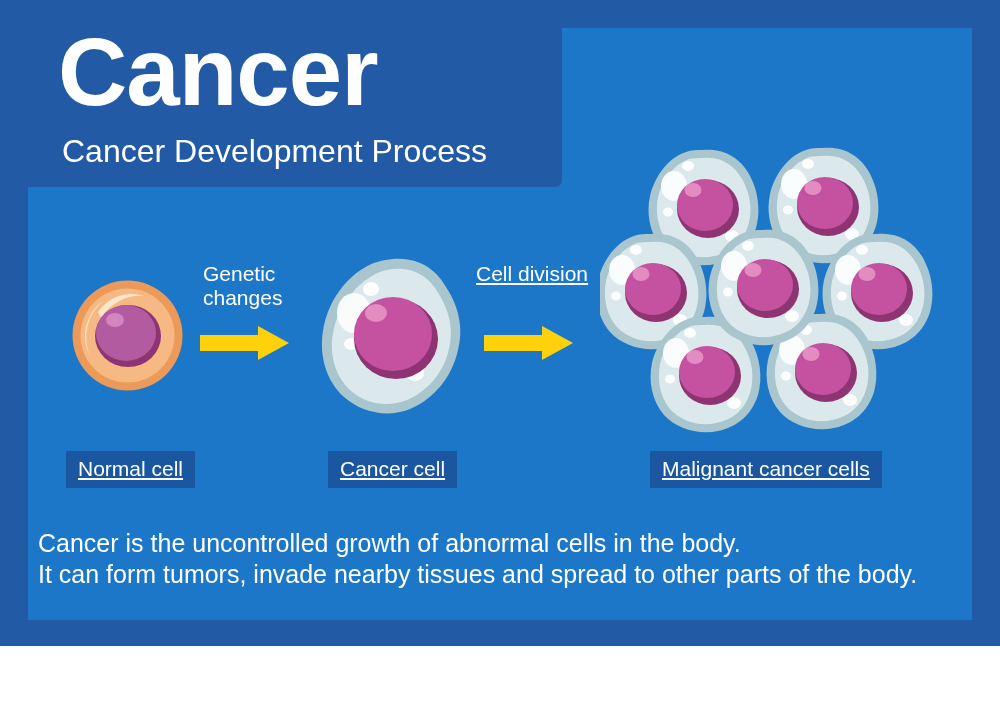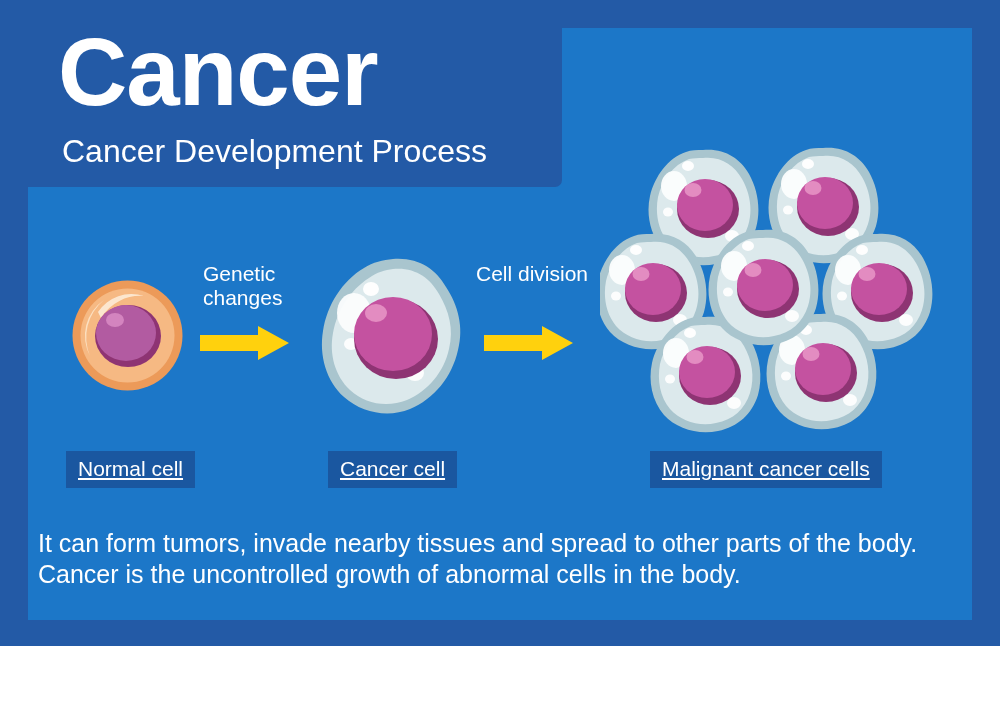--- a/index.html
+++ b/index.html
@@ -48,21 +48,21 @@
   #stage-malignant{left:600px;top:140px;width:340px;height:300px;}
 
   
   .step-label{
     position:absolute;
     color:#ffffff;
     font-size:21px;line-height:24px;
     white-space:pre-line;
   }
   #label-genetic{left:203px;top:262px;}
-  #label-division{left:476px;top:262px;}
+  #label-division{left:476px;top:262px;text-decoration:underline;}
 
   
   .arrow{position:absolute;}
   #arrow1{left:200px;top:325px;}
   #arrow2{left:484px;top:325px;}
 
   
   .caption-box{
     position:absolute;
     background:#1A57A0;
@@ -208,18 +208,18 @@
 
       <use href="#blobcell" x="108" y="88"></use>
     </svg>
   </div>
 
   <div class="caption-box" id="cap-normal">Normal cell</div>
   <div class="caption-box" id="cap-cancer">Cancer cell</div>
   <div class="caption-box" id="cap-malignant">Malignant cancer cells</div>
 
   <div class="desc">
+    <div>Cancer is the uncontrolled growth of abnormal cells in the body.</div>
     <div>It can form tumors, invade nearby tissues and spread to other parts of the body.</div>
-    <div>Cancer is the uncontrolled growth of abnormal cells in the body.</div>
   </div>
 
 
 </div>
 
 </body></html>

